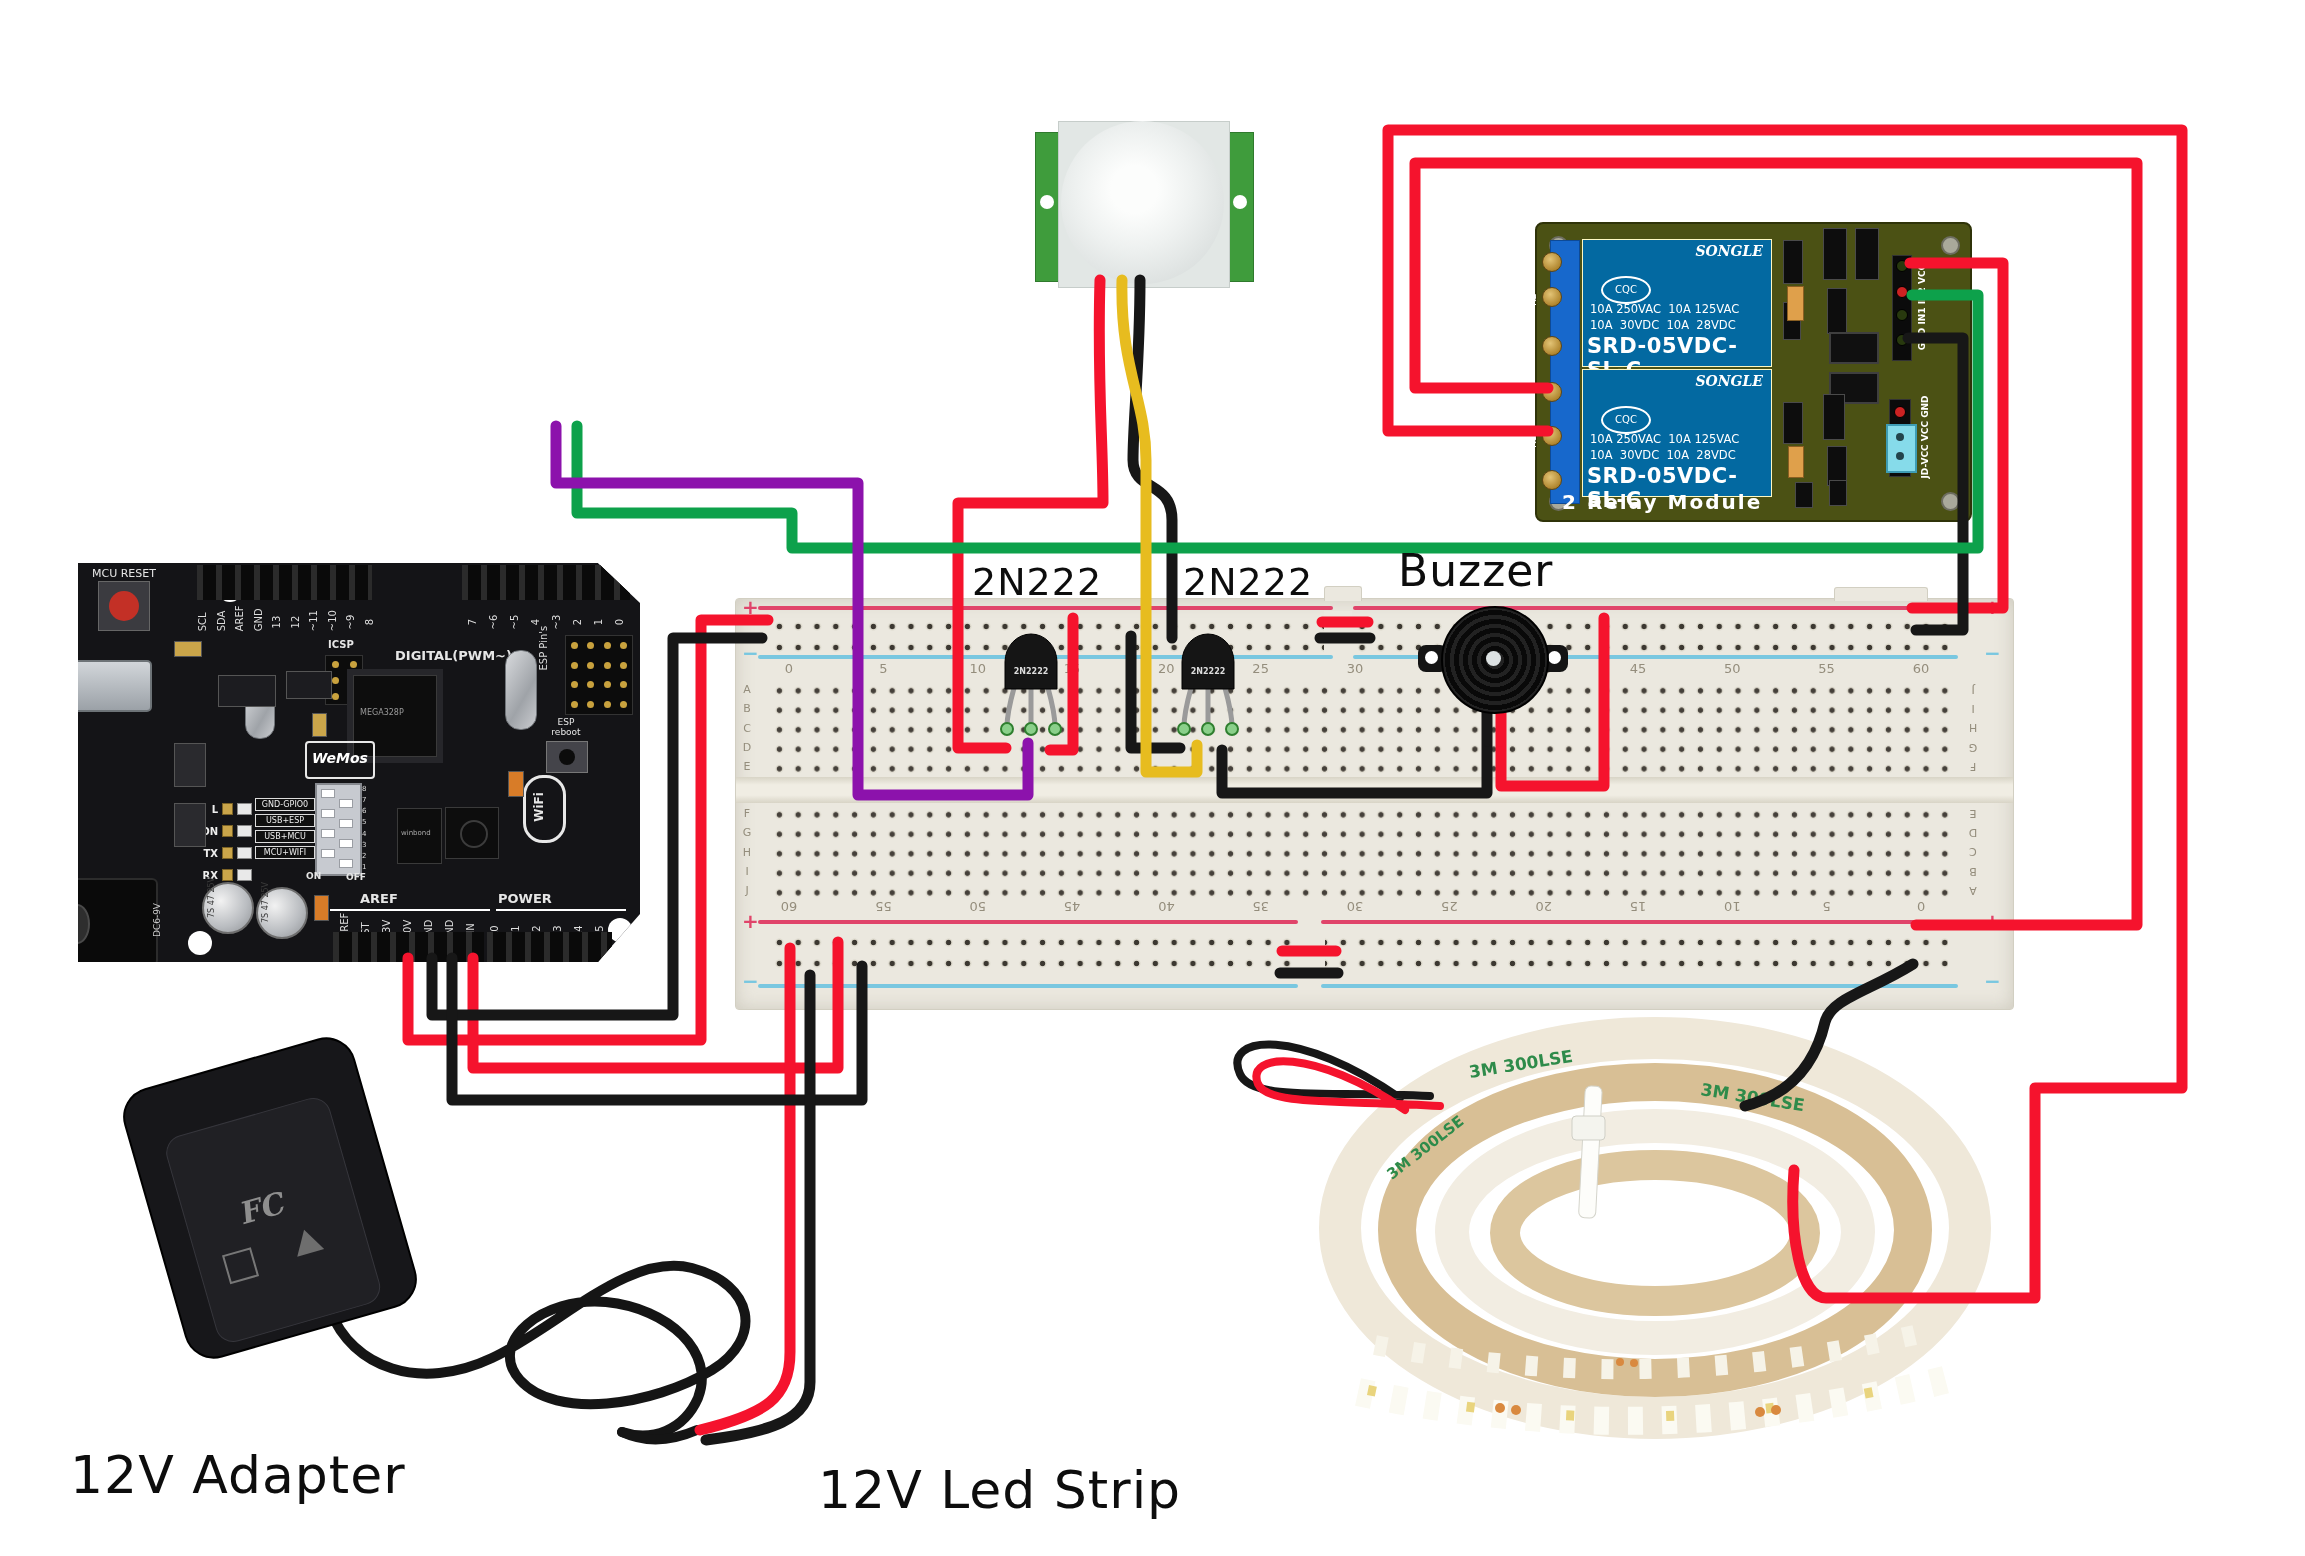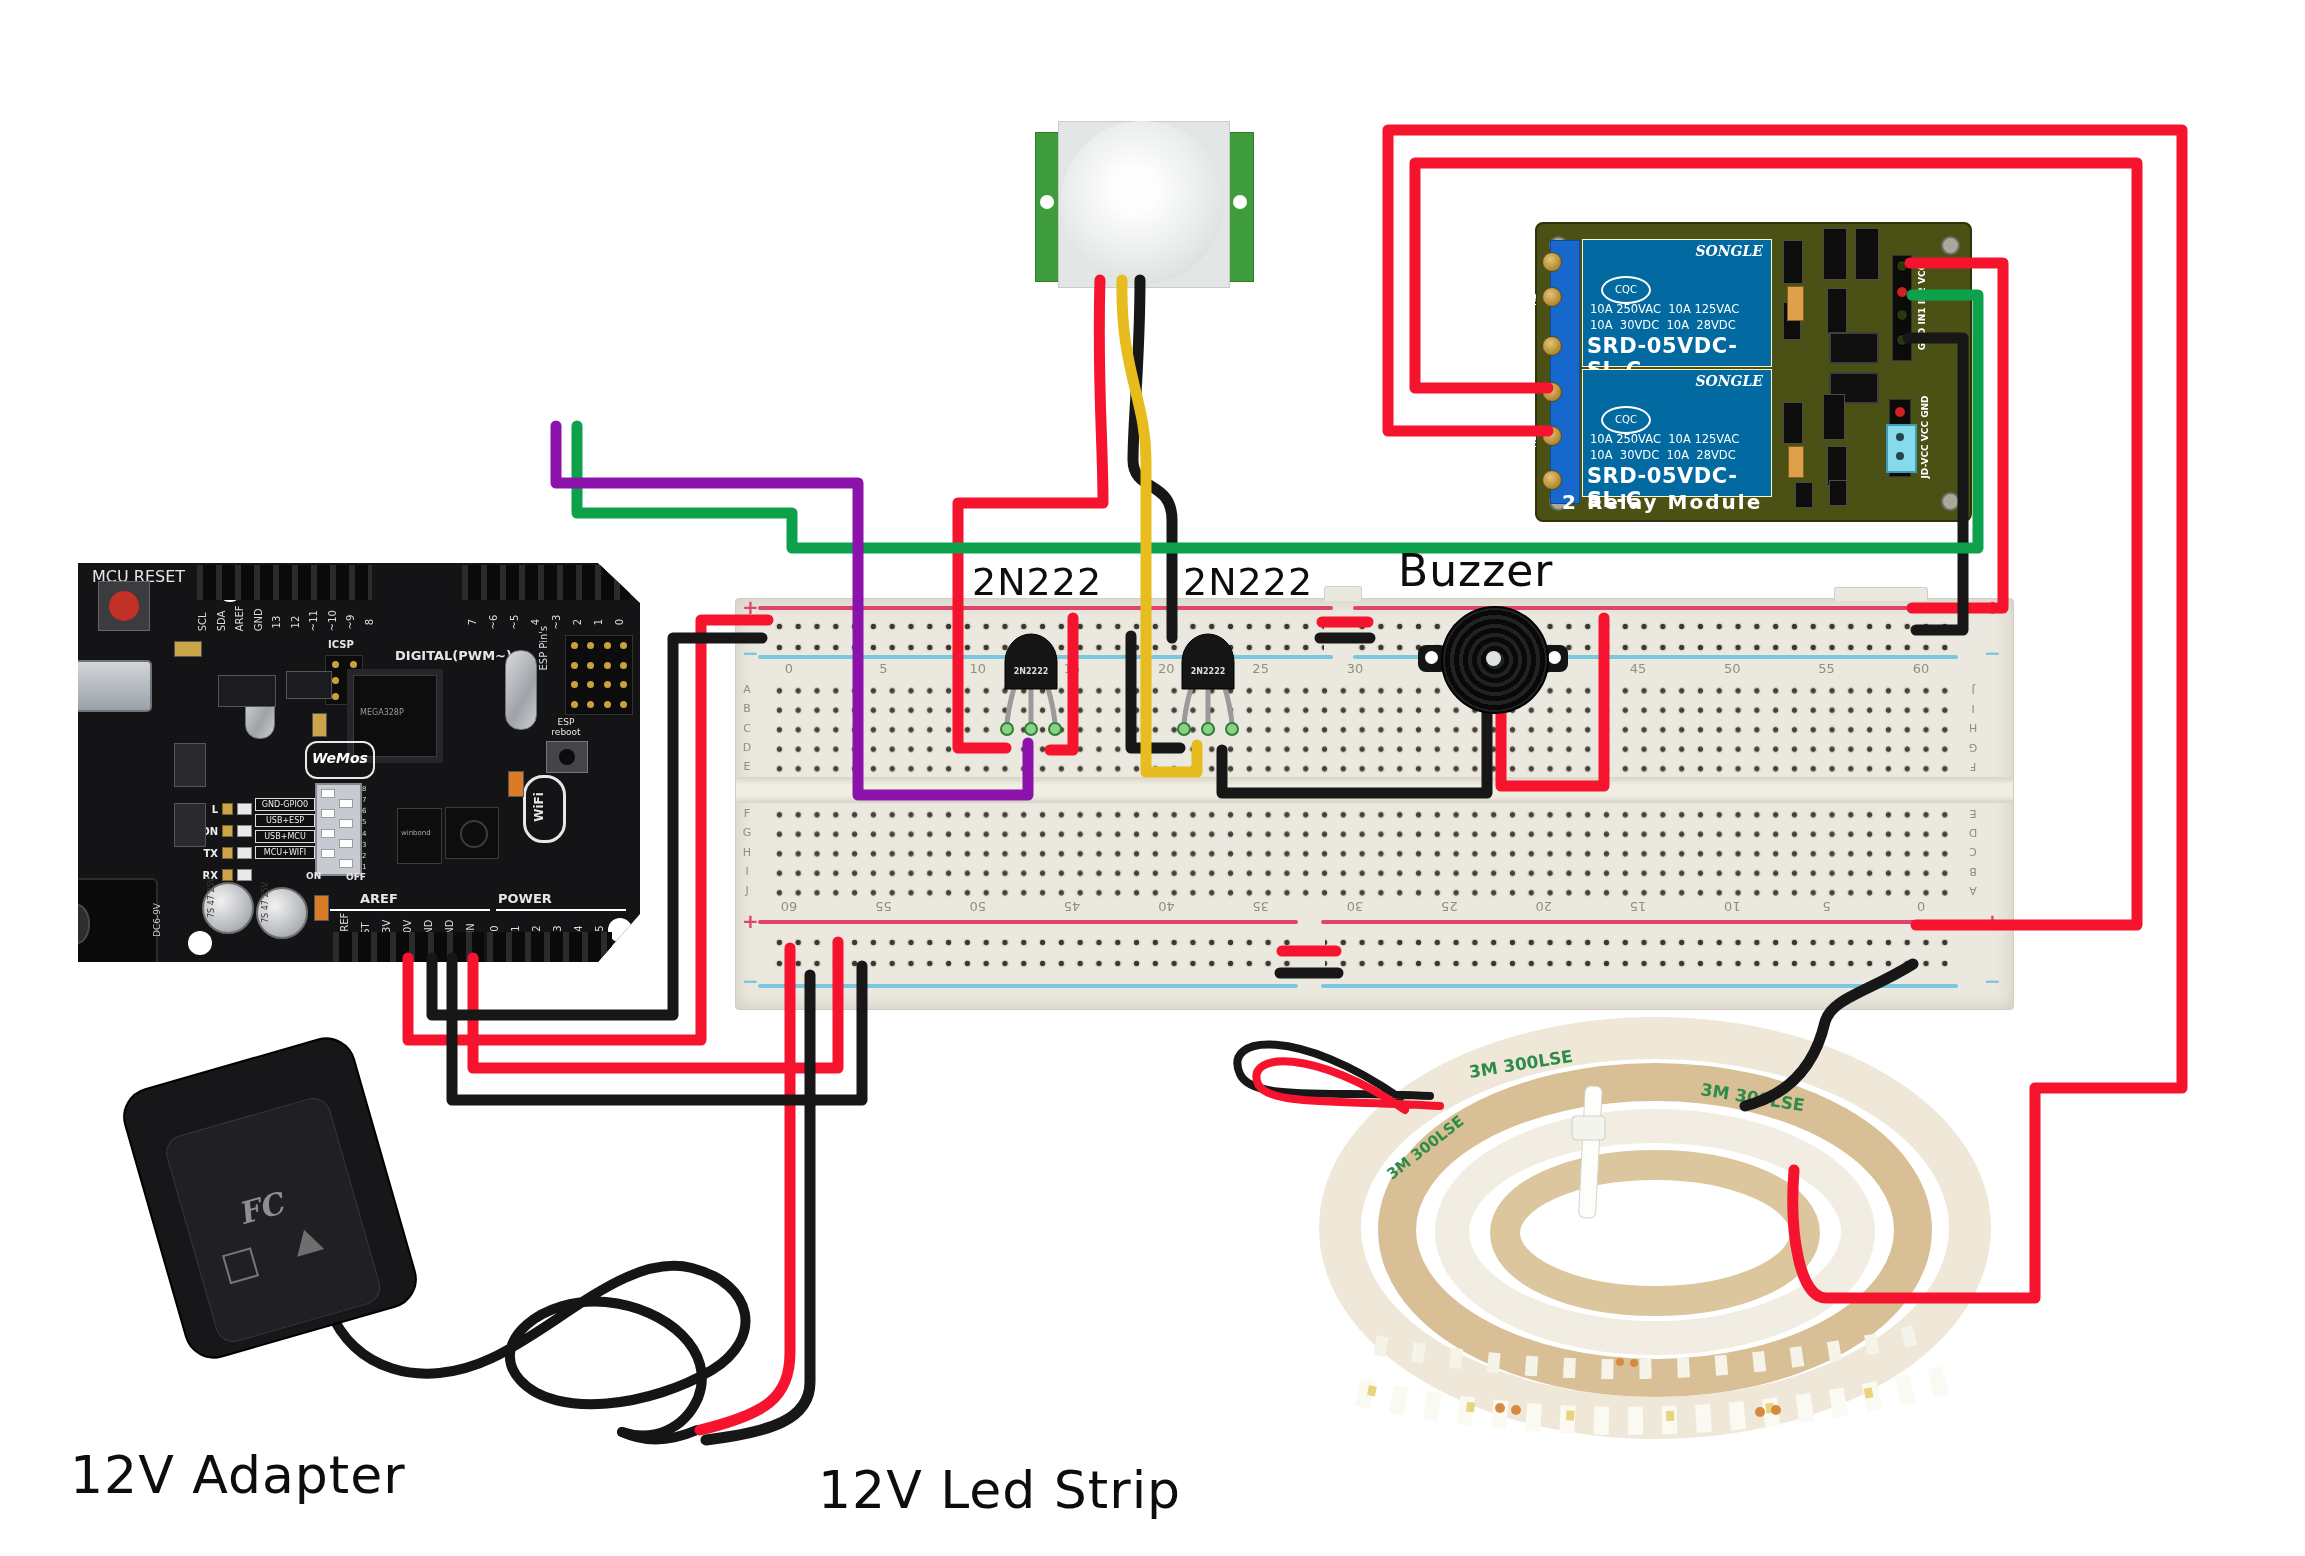--- a/index.html
+++ b/index.html
@@ -246,21 +246,21 @@
       <div class="railline blue" style="left:22px;top:385px;width:540px"></div>
       <div class="railline blue" style="left:585px;top:385px;width:637px"></div>
       <span class="bbmark m-pink" style="left:6px;top:312px">+</span>
       <span class="bbmark m-blue" style="left:6px;top:372px">−</span>
       <span class="bbmark m-pink" style="left:1248px;top:312px">+</span>
       <span class="bbmark m-blue" style="left:1248px;top:372px">−</span>
     </div>
   </div>
 
   <div class="abs uno">
-    <div class="sm" style="left:14px;top:4px;font-size:16px">MCU RESET</div>
+    <div class="sm" style="left:14px;top:4px;font-size:11px">MCU RESET</div>
     <div class="abs" style="left:20px;top:18px;width:50px;height:48px;background:#3b3b40;border:1px solid #666">
       <div class="abs" style="left:10px;top:9px;width:30px;height:30px;border-radius:50%;background:#c33026"></div>
     </div>
     <div class="whitehole" style="left:140px;top:15px"></div>
     <div class="whitehole" style="left:530px;top:355px"></div>
     <div class="whitehole" style="left:110px;top:368px"></div>
 
     <div class="hdr" style="left:119px;width:175px"></div>
     <div class="hdr" style="left:384px;width:168px"></div>
     <div class="vlabels narrow" style="left:116px;top:40px">
@@ -326,21 +326,21 @@
         <i class="golddot"></i>
     </div>
 
     <div class="sm" style="left:465px;top:155px;font-size:9px;text-align:center;width:46px;line-height:1.1">
       <span>ESP</span><br><span>reboot</span>
     </div>
     <div class="abs" style="left:468px;top:178px;width:40px;height:30px;background:#44444a;border:1px solid #777">
       <div class="abs" style="left:12px;top:7px;width:16px;height:16px;border-radius:50%;background:#0c0c0c"></div>
     </div>
 
-    <div class="abs" style="left:227px;top:178px;width:66px;height:34px;border:2px solid #e8e8e8;border-radius:12px;text-align:center;line-height:30px;color:#fff;font-style:italic;font-weight:bold;font-size:14px">
+    <div class="abs" style="left:227px;top:178px;width:66px;height:34px;border:2px solid #e8e8e8;border-radius:4px;text-align:center;line-height:30px;color:#fff;font-style:italic;font-weight:bold;font-size:14px">
       <span>WeMos</span>
     </div>
 
     <div class="abs" style="left:445px;top:212px;width:37px;height:62px;border:3px solid #e8e8e8;border-radius:20px">
       <span class="sm" style="left:-2px;top:22px;transform:rotate(-90deg);display:block;font-weight:bold;font-size:12px">WiFi</span>
     </div>
 
     <div class="chip" style="left:319px;top:245px;width:43px;height:54px">
       <span class="sm" style="left:3px;top:20px;font-size:7px;color:#aaa">winbond</span>
     </div>

